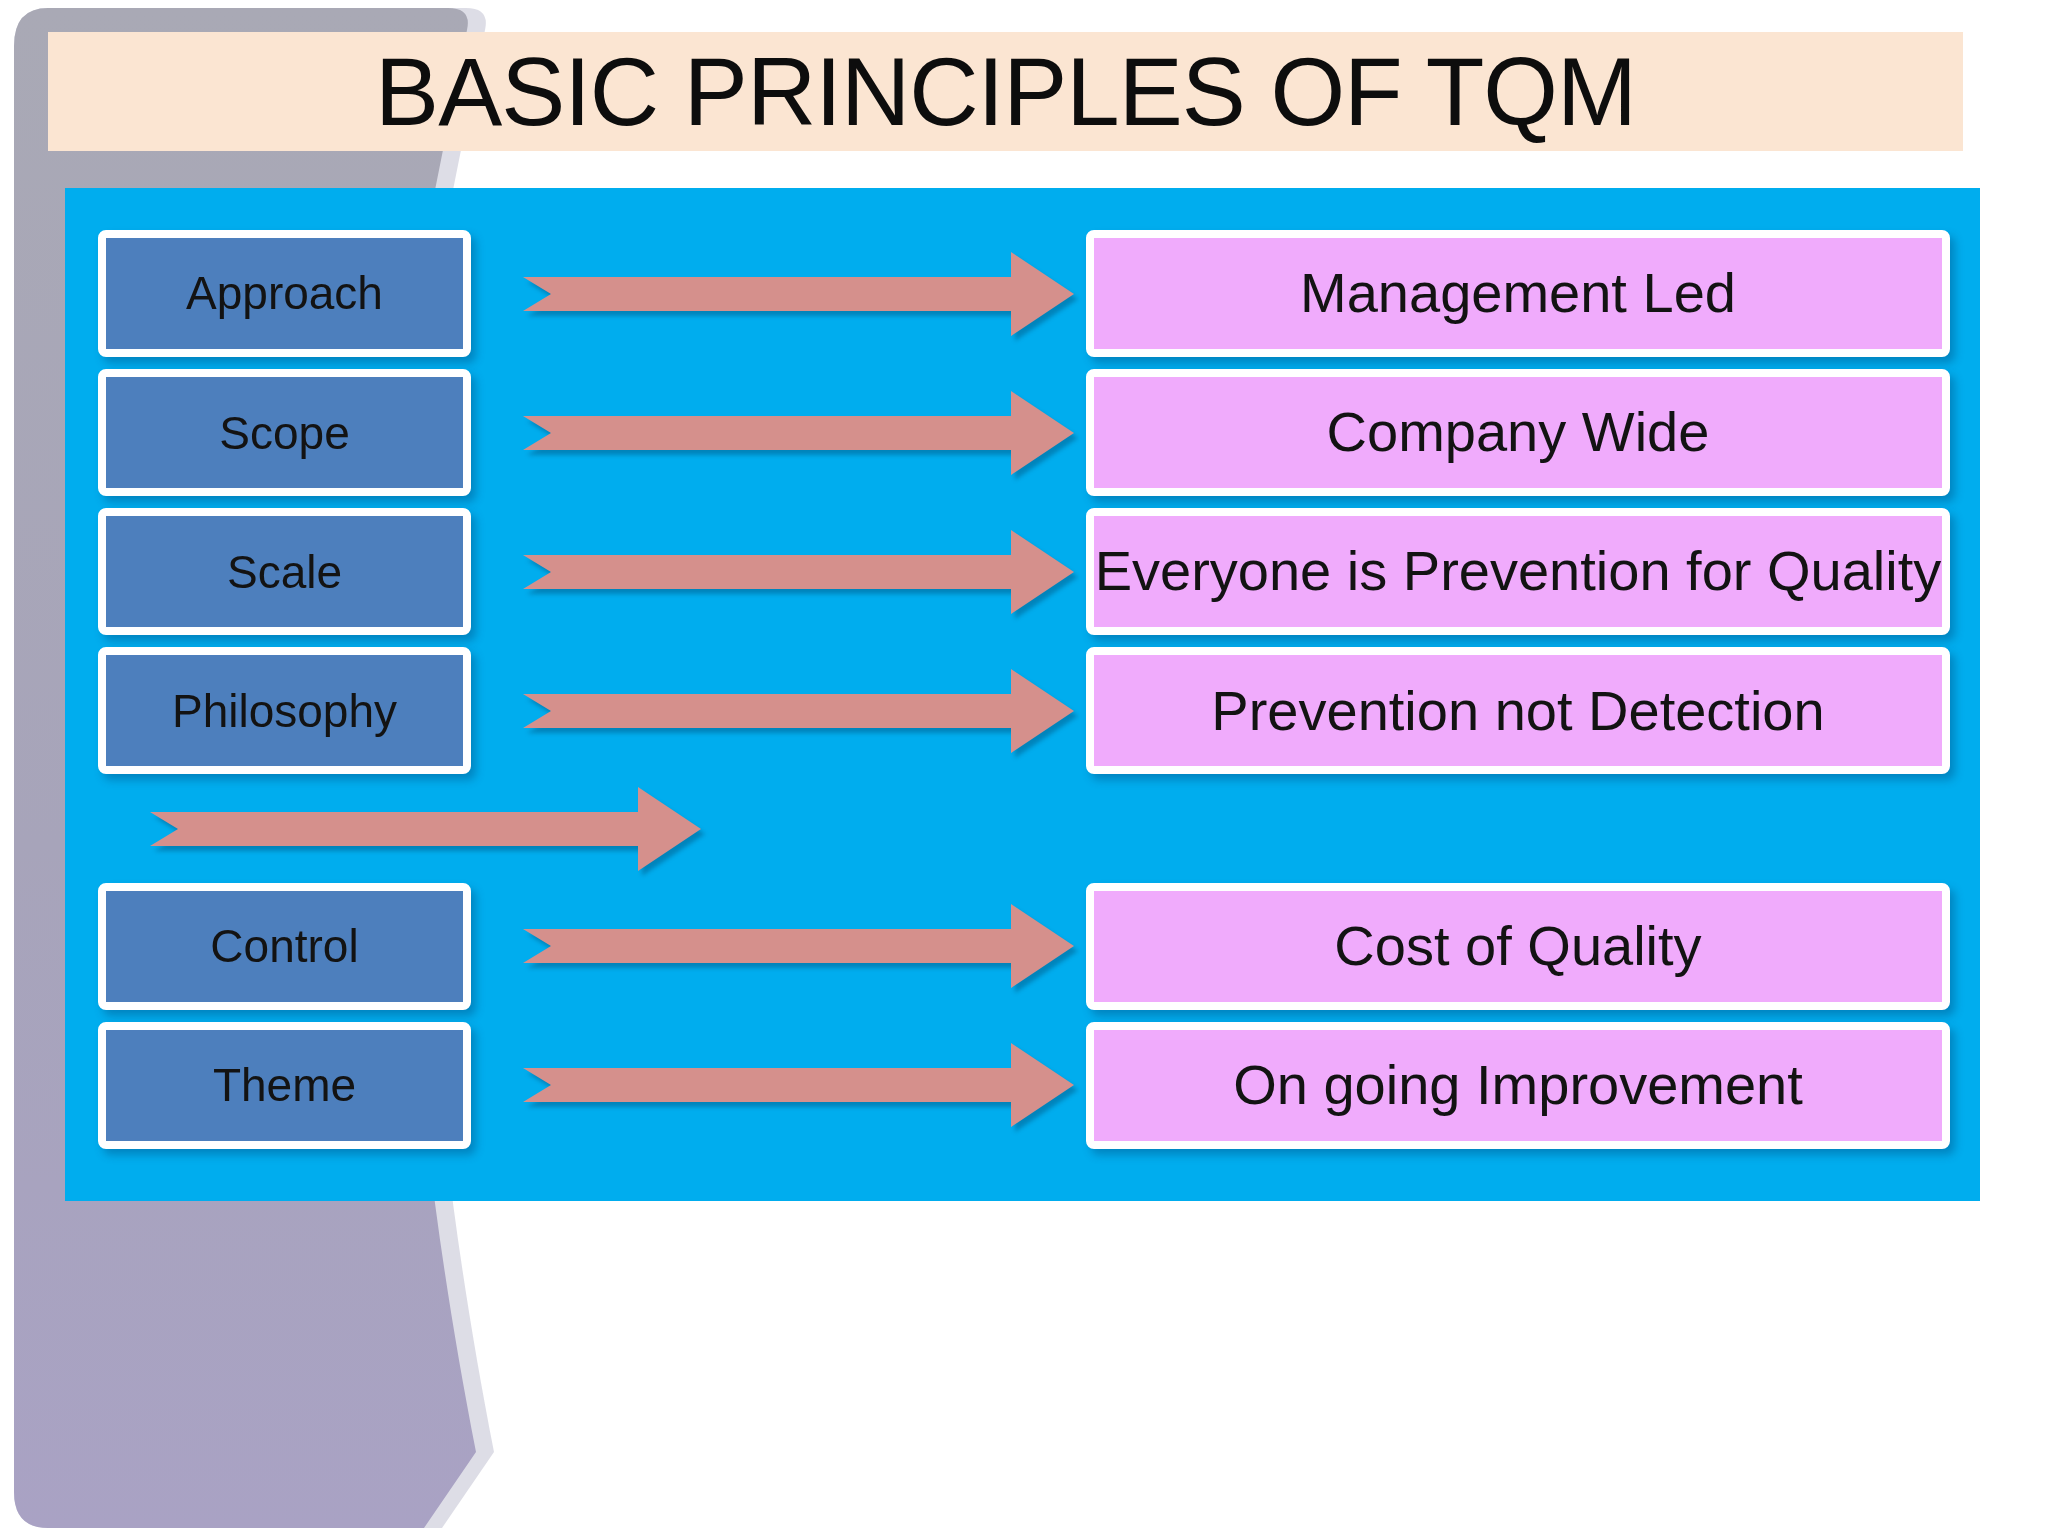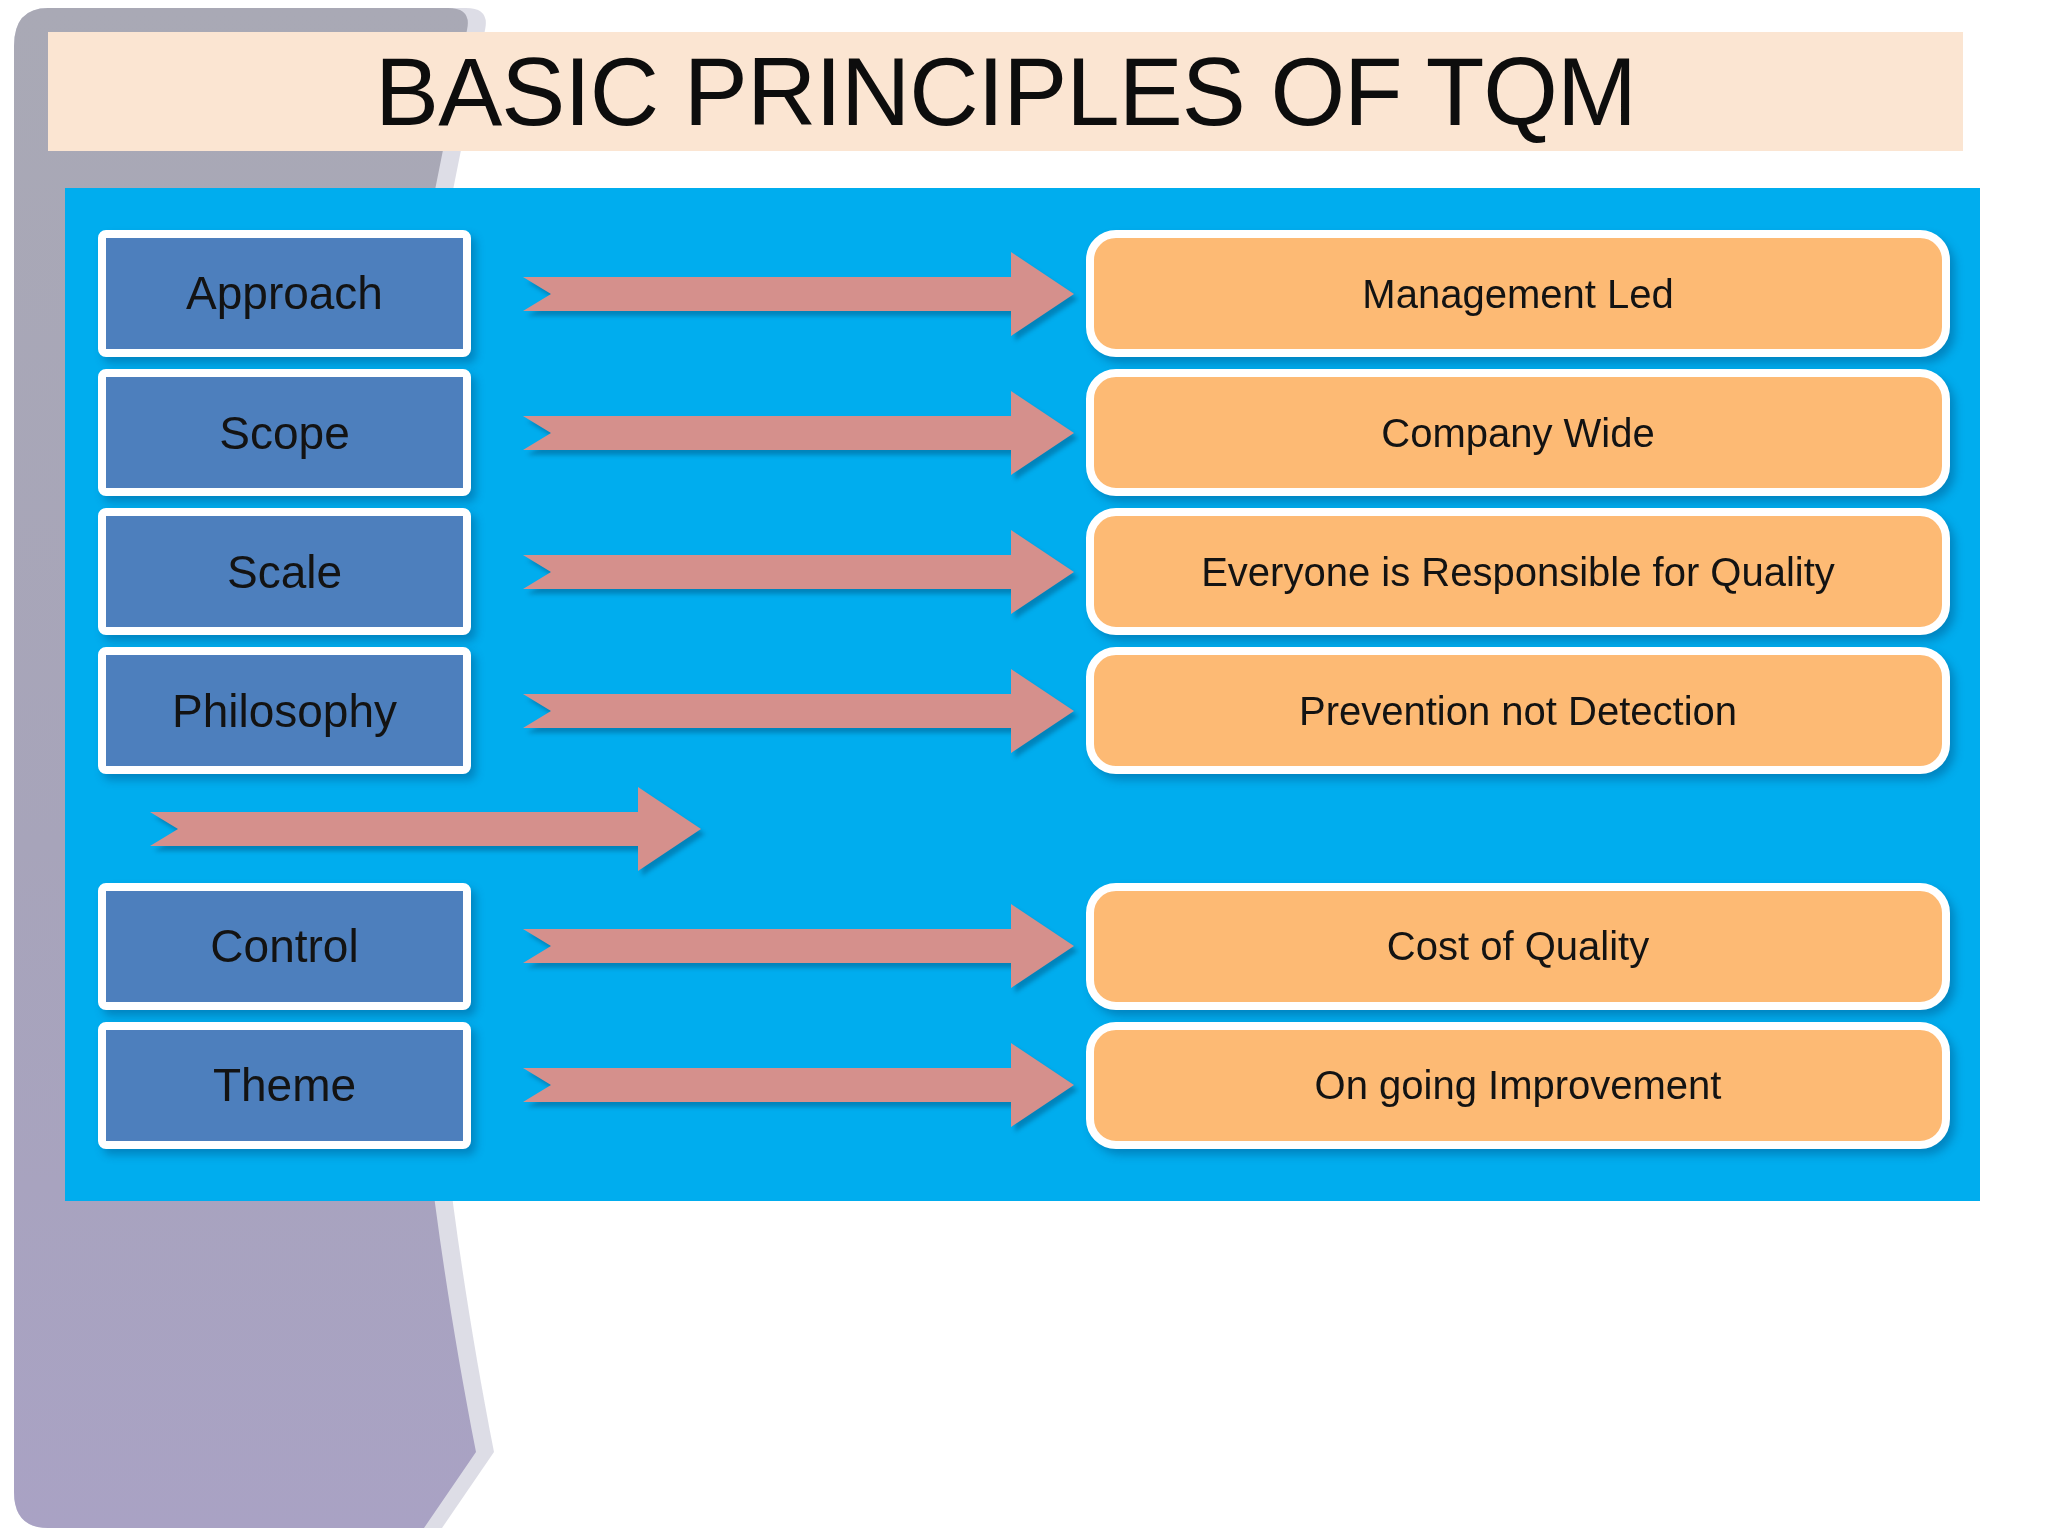--- a/index.html
+++ b/index.html
@@ -40,23 +40,22 @@
     box-shadow:5px 6px 8px rgba(0,60,110,0.35);
     text-align:center;
   }
   .cat-box{
     width:373px;flex:none;
     background:#4d7fbd;
     font-size:46px;
   }
   .desc-box{
     flex:1;
-    background:#fdba74;
-    font-size:40px;
-    border-radius:30px;
+    background:#f0abfc;
+    font-size:56px;
   }
   .arrow{
     flex:none;
     width:551px;height:84px;
     margin:0 12px 0 52px;
   }
   .arrow polygon{
     fill:#d5908c;
   }
   .arrow{filter:drop-shadow(4px 5px 2px rgba(0,70,110,0.40));}
@@ -116,21 +115,21 @@
     </div>
 
     <div class="row">
       <div class="cat-box">
         <span>Scale</span>
       </div>
       <svg class="arrow" viewBox="0 0 551 84" preserveAspectRatio="none">
         <polygon points="0,25 488,25 488,0 551,42 488,84 488,59 0,59 28,42"></polygon>
       </svg>
       <div class="desc-box">
-        <span>Everyone is Responsible for Quality</span>
+        <span>Everyone is Prevention for Quality</span>
       </div>
     </div>
 
     <div class="row">
       <div class="cat-box">
         <span>Philosophy</span>
       </div>
       <svg class="arrow" viewBox="0 0 551 84" preserveAspectRatio="none">
         <polygon points="0,25 488,25 488,0 551,42 488,84 488,59 0,59 28,42"></polygon>
       </svg>

